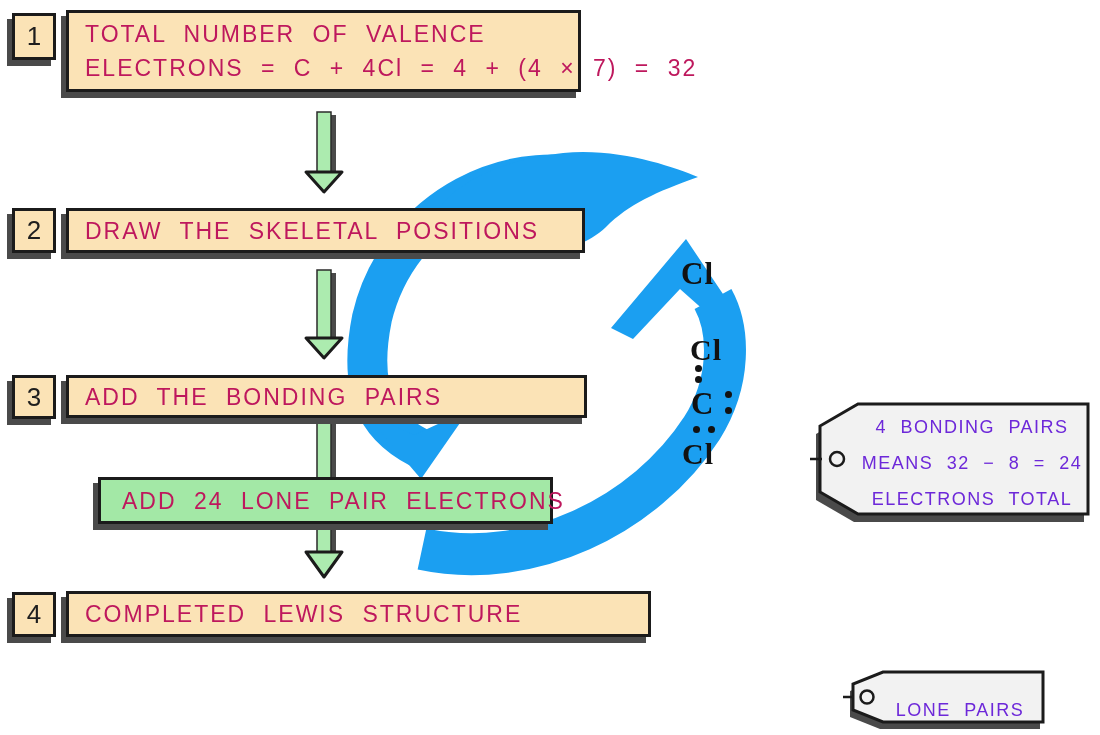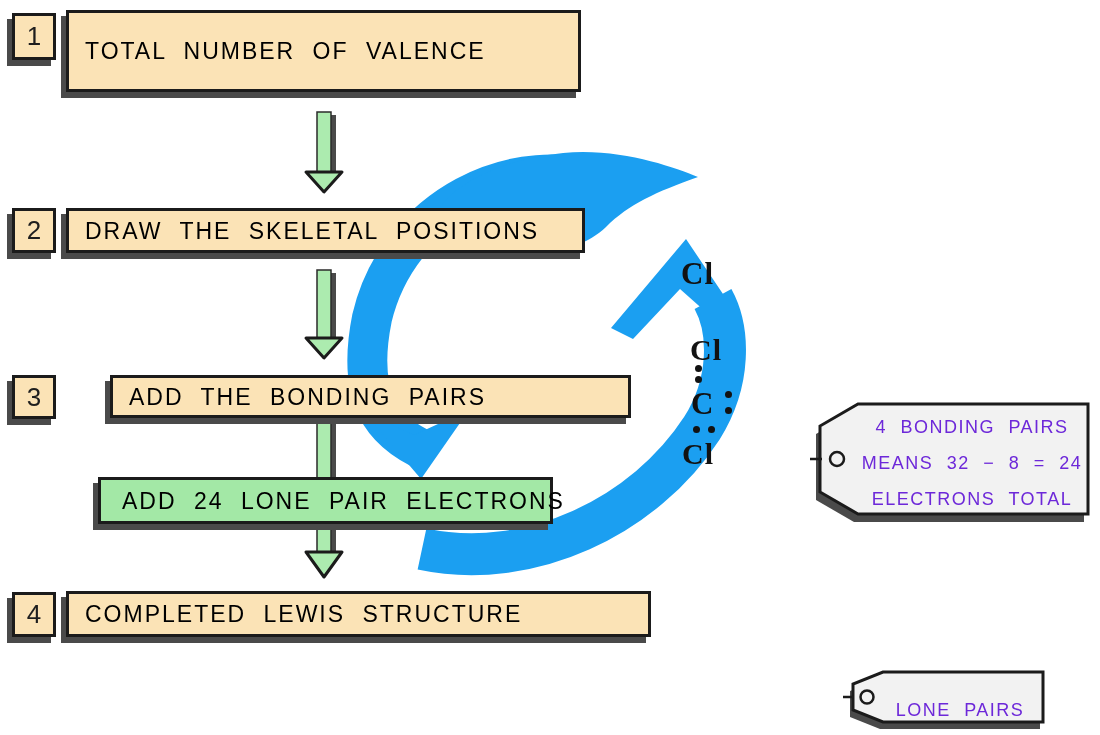--- a/index.html
+++ b/index.html
@@ -4,21 +4,21 @@
 <style>
   html,body{margin:0;padding:0;background:#ffffff;}
   #canvas{
     position:relative;width:1100px;height:735px;background:#ffffff;
     overflow:hidden;font-family:"Liberation Sans", sans-serif;color:#1e1e1e;
   }
   .box{
     position:absolute;background:#FBE3B6;border:3px solid #1b1b1b;
     box-shadow:-5px 6px 0 #4a4a4a;display:flex;flex-direction:column;
     justify-content:center;align-items:flex-start;padding-left:16px;
-    font-size:23px;letter-spacing:2px;word-spacing:9px;color:#000000;
+    font-size:23px;letter-spacing:2px;word-spacing:9px;color:#be185d;
     box-sizing:border-box;z-index:3;line-height:34px;white-space:nowrap;
   }
   .numbox{
     position:absolute;background:#FBE3B6;border:3px solid #1b1b1b;
     box-shadow:-5px 6px 0 #4a4a4a;display:flex;justify-content:center;
     align-items:center;font-size:26px;color:#1e1e1e;box-sizing:border-box;z-index:3;
   }
   .greenbox{background:#A3E8A6;}
   #arrow-layer{position:absolute;left:0;top:0;z-index:1;}
   .lewis{
@@ -75,33 +75,34 @@
   <div class="dot" style="left:725px;top:407px;"></div>
   <div class="dot" style="left:693px;top:426px;"></div>
   <div class="dot" style="left:708px;top:426px;"></div>
   <div class="lewis" style="left:682px;top:437px;">Cl</div>
 
   <div class="numbox" style="left:12px;top:13px;width:44px;height:47px;">
     <span>1</span>
   </div>
   <div class="box" style="left:66px;top:10px;width:515px;height:82px;">
     <div>TOTAL NUMBER OF VALENCE</div>
+    <div>ELECTRONS = C + 4Cl = 4 + (4 × 7) = 32</div>
   </div>
 
   <div class="numbox" style="left:12px;top:208px;width:44px;height:45px;">
     <span>2</span>
   </div>
   <div class="box" style="left:66px;top:208px;width:519px;height:45px;">
     <div>DRAW THE SKELETAL POSITIONS</div>
   </div>
 
   <div class="numbox" style="left:12px;top:375px;width:44px;height:44px;">
     <span>3</span>
   </div>
-  <div class="box" style="left:66px;top:375px;width:521px;height:43px;margin-left:44px;">
+  <div class="box" style="left:66px;top:375px;width:521px;height:43px;">
     <div>ADD THE BONDING PAIRS</div>
   </div>
 
   <div class="box greenbox" style="left:98px;top:477px;width:455px;height:47px;padding-left:21px;">
     <div>ADD 24 LONE PAIR ELECTRONS</div>
   </div>
 
   <div class="numbox" style="left:12px;top:592px;width:44px;height:45px;">
     <span>4</span>
   </div>

